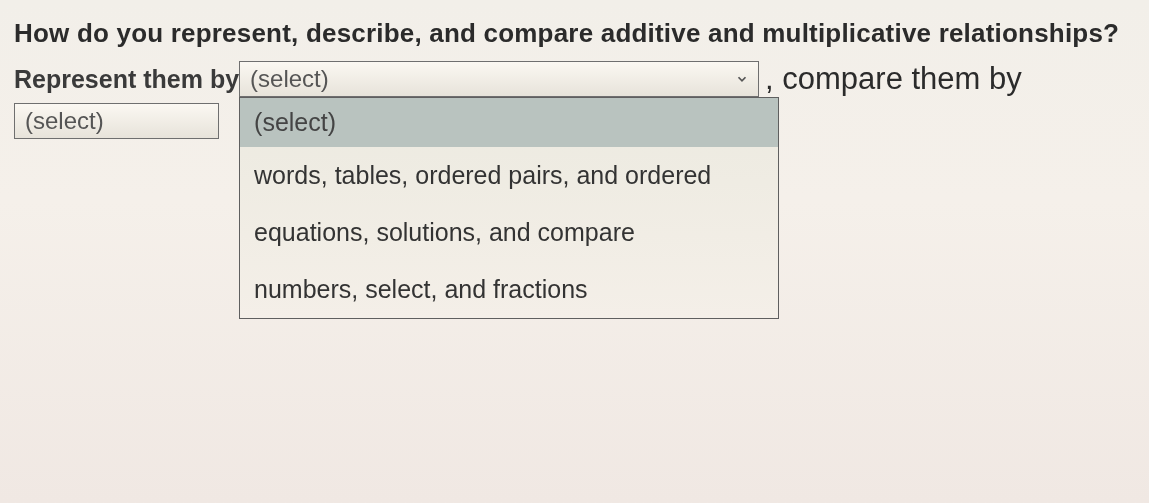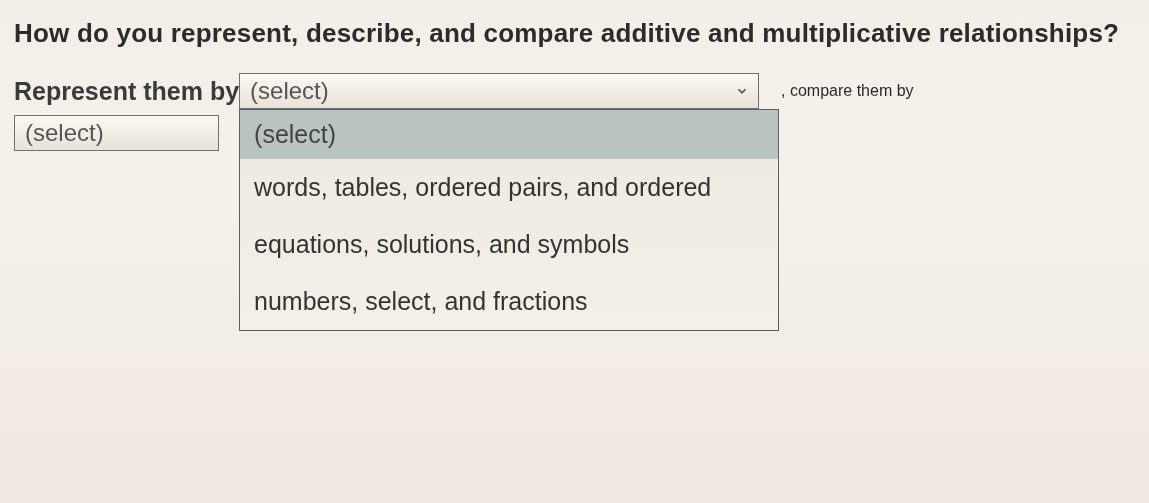--- a/index.html
+++ b/index.html
@@ -13,40 +13,40 @@
       background: linear-gradient(to bottom, #f2efe9 0%, #f5f0ea 40%, #f0e8e3 100%);
       font-family: Arial, Helvetica, sans-serif;
       padding: 18px 14px;
       position: relative;
       overflow: hidden;
     }
     .question {
       font-size: 26px;
       font-weight: bold;
       color: #2b2b2b;
-      margin-bottom: 24px;
+      margin-bottom: 12px;
       letter-spacing: 0.2px;
     }
     .answer-row {
       display: flex;
       align-items: flex-start;
       flex-wrap: wrap;
       position: relative;
     }
     .lead-text {
       font-size: 25px;
       font-weight: bold;
       color: #3a3a3a;
       margin-right: 0;
       line-height: 36px;
     }
     .after-text {
-      font-size: 16px;
+      font-size: 31px;
       color: #2b2b2b;
-      margin-left: 22px;
+      margin-left: 6px;
       line-height: 36px;
     }
     .select-box {
       position: relative;
       height: 36px;
       border: 1px solid #6f6f6f;
       background: linear-gradient(to bottom, #fbf8f2, #e7e3da);
       display: flex;
       align-items: center;
       padding: 0 32px 0 10px;
@@ -119,21 +119,21 @@
       <span class="chevron">
         <svg viewBox="0 0 24 24" fill="none" stroke="#555" stroke-width="3">
           <polyline points="6 9 12 15 18 9"></polyline>
         </svg>
       </span>
     </div>
 
     <div class="dropdown">
       <div class="dropdown-option highlight">(select)</div>
       <div class="dropdown-option">words, tables, ordered pairs, and ordered</div>
-      <div class="dropdown-option">equations, solutions, and symbols</div>
+      <div class="dropdown-option">equations, solutions, and compare</div>
       <div class="dropdown-option">numbers, select, and fractions</div>
     </div>
   </div>
 
   <span class="after-text">, compare them by</span>
 
   <div class="second-line">
     <div class="select-box second">
       <span>(select)</span>
     </div>

